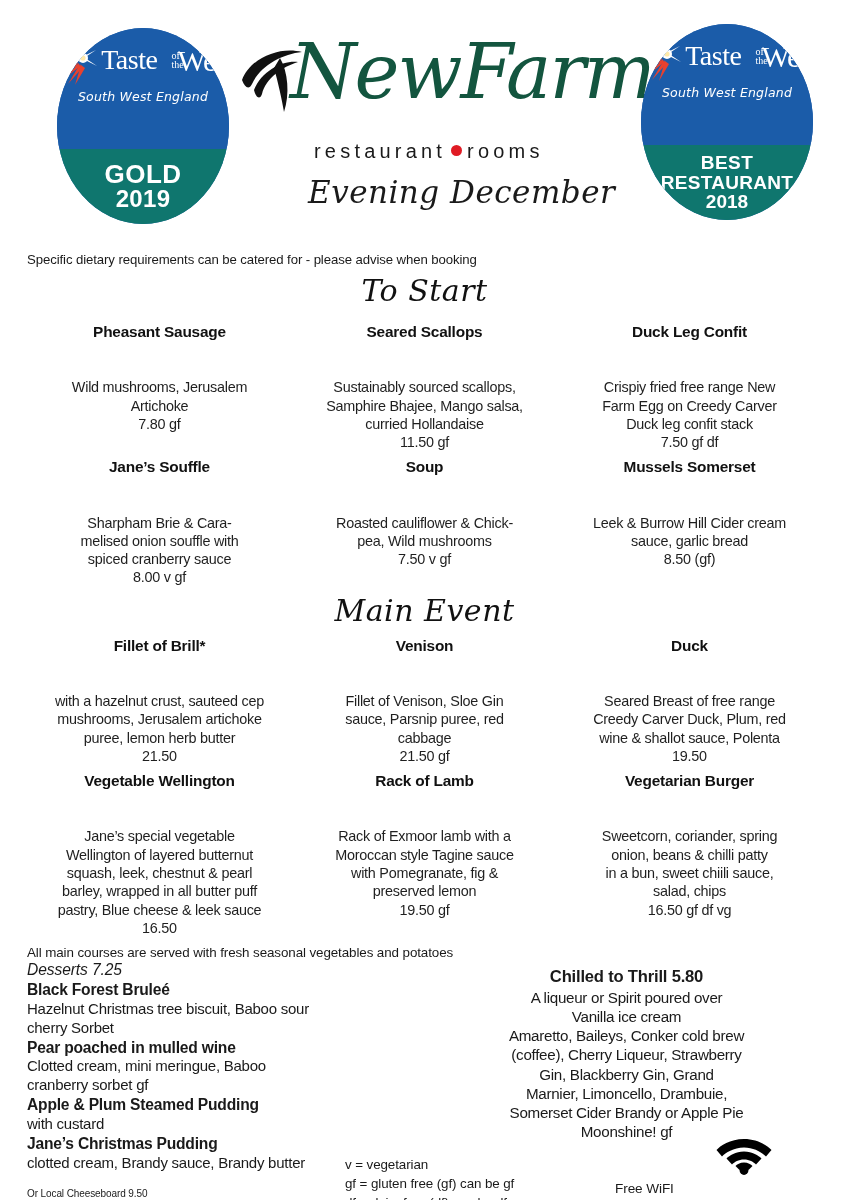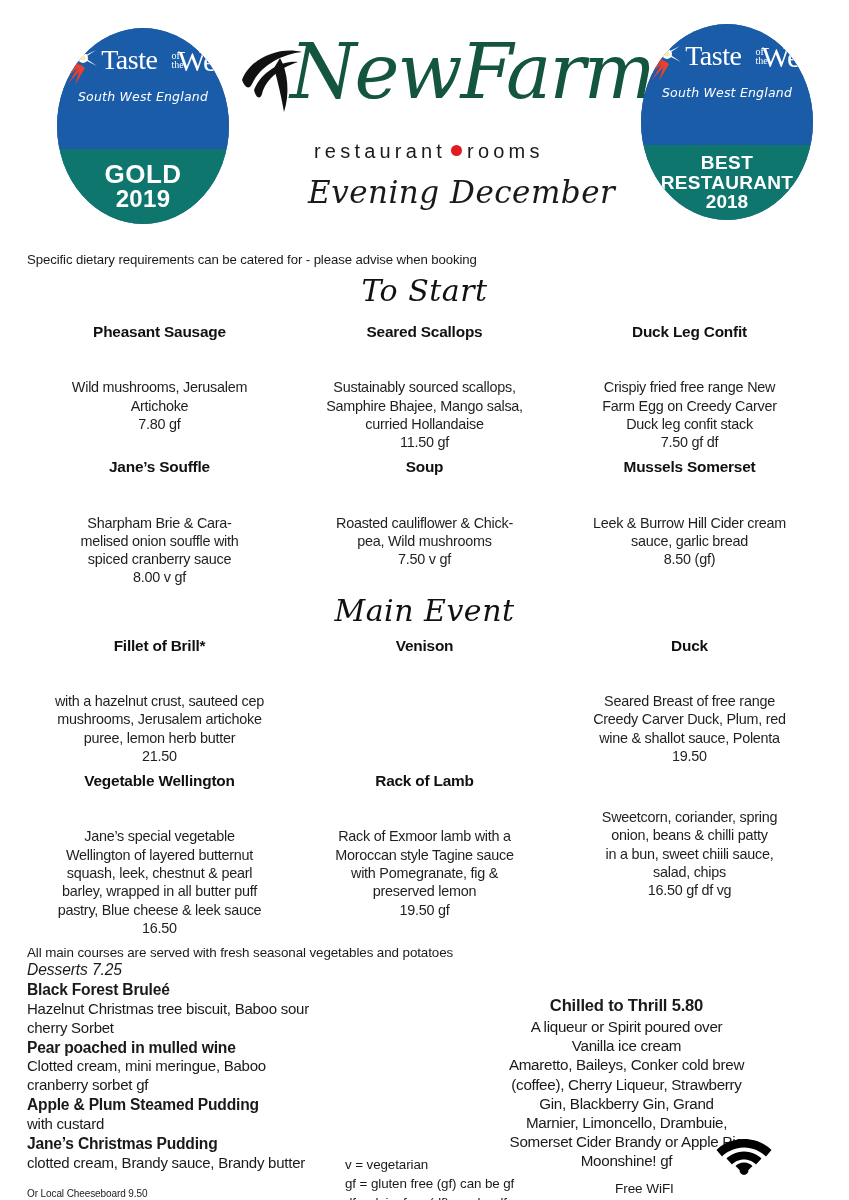--- a/index.html
+++ b/index.html
@@ -232,21 +232,20 @@
   .serve-note {
     font-size: 13.4px;
     margin: 8px 0 1px 0;
     letter-spacing: -0.1px;
   }
 
   .lower {
     display: flex;
     width: 100%;
     margin-top: 1px;
-    align-items: center;
   }
   .desserts-col { width: 404px; flex: 0 0 404px; }
   .chilled-col  { flex: 1 1 auto; text-align: center; padding-top: 6px; }
 
   .desserts-title {
     font-style: italic;
     font-size: 15.6px;
     margin-bottom: 1px;
     letter-spacing: -0.1px;
   }
@@ -472,20 +471,24 @@
   <div class="course-row">
     <div class="course-col c1">
       <div class="dish-name">Fillet of Brill*</div>
       <div class="dish-desc">with a hazelnut crust, sauteed cep
 mushrooms, Jerusalem artichoke
 puree, lemon herb butter
 21.50</div>
     </div>
     <div class="course-col c2">
       <div class="dish-name">Venison</div>
+      <div class="dish-desc">Fillet of Venison, Sloe Gin
+sauce, Parsnip puree, red
+cabbage
+21.50 gf</div>
     </div>
     <div class="course-col c3">
       <div class="dish-name">Duck</div>
       <div class="dish-desc">Seared Breast of free range
 Creedy Carver Duck, Plum, red
 wine &amp; shallot sauce, Polenta
 19.50</div>
     </div>
   </div>
 
@@ -501,20 +504,21 @@
     </div>
     <div class="course-col c2">
       <div class="dish-name">Rack of Lamb</div>
       <div class="dish-desc">Rack of Exmoor lamb with a
 Moroccan style Tagine sauce
 with Pomegranate, fig &amp;
 preserved lemon
 19.50 gf</div>
     </div>
     <div class="course-col c3">
+      <div class="dish-name">Vegetarian Burger</div>
       <div class="dish-desc">Sweetcorn, coriander, spring
 onion, beans &amp; chilli patty
 in a bun, sweet chiili sauce,
 salad, chips
 16.50 gf df vg</div>
     </div>
   </div>
 
   <div class="serve-note">All main courses are served with fresh seasonal vegetables and potatoes</div>
 

